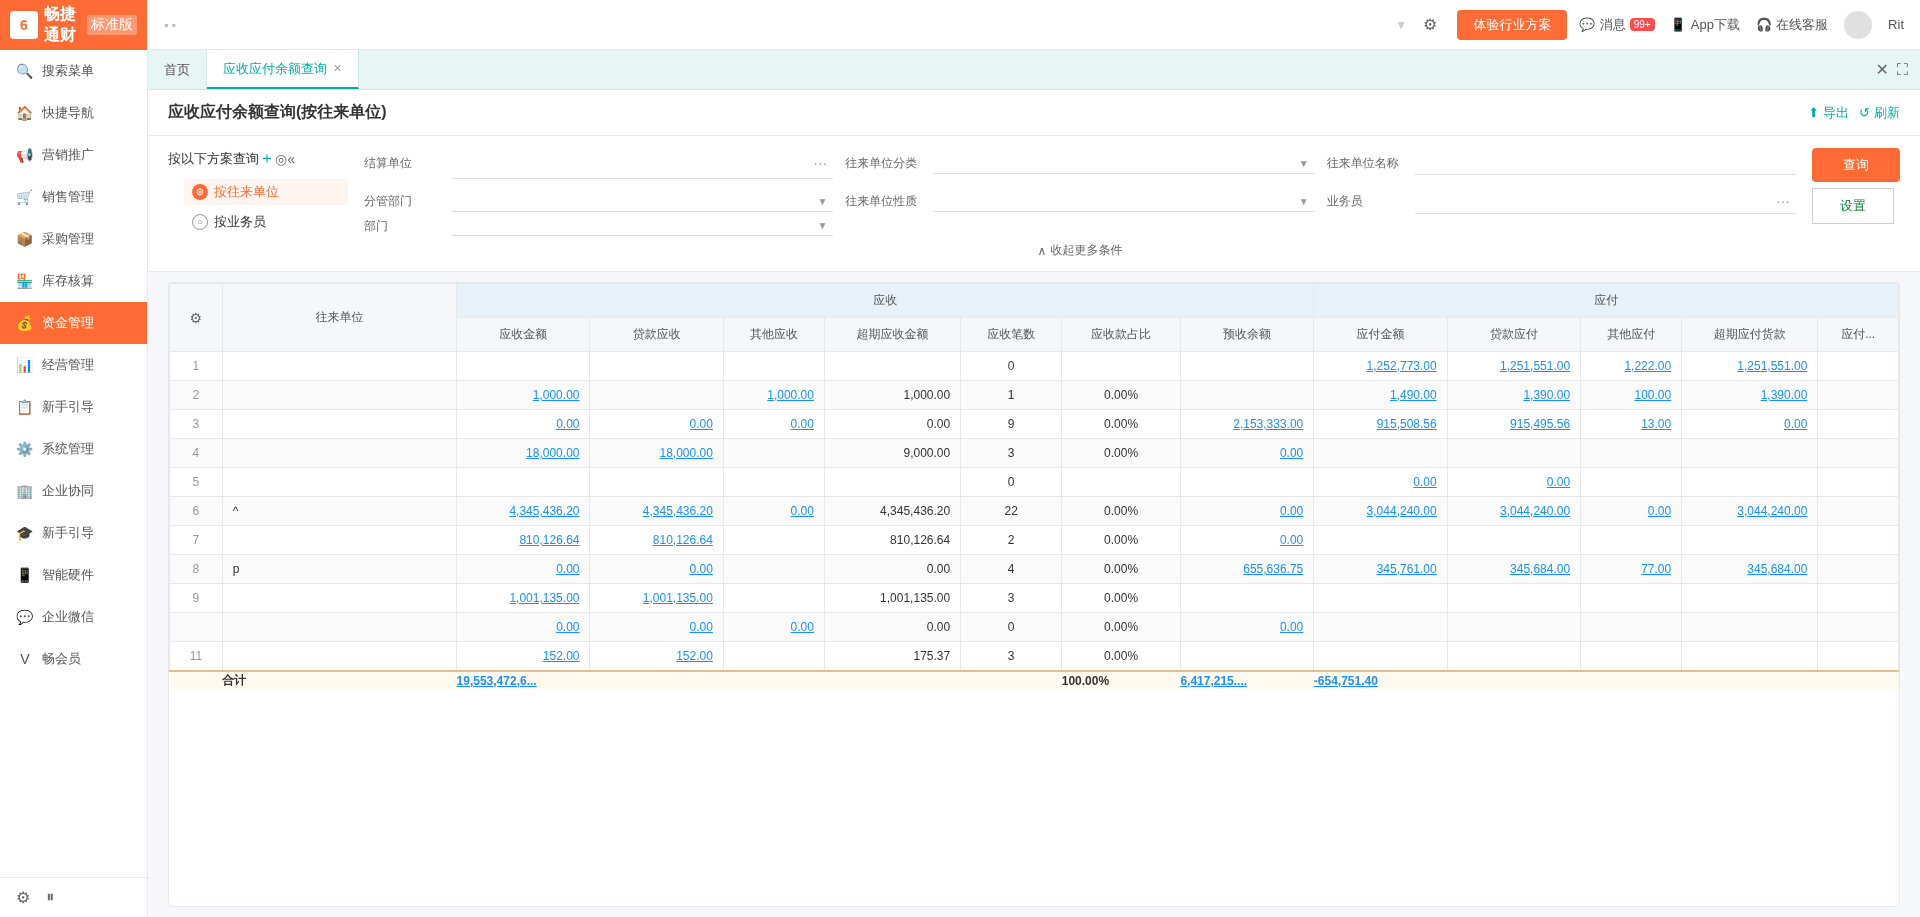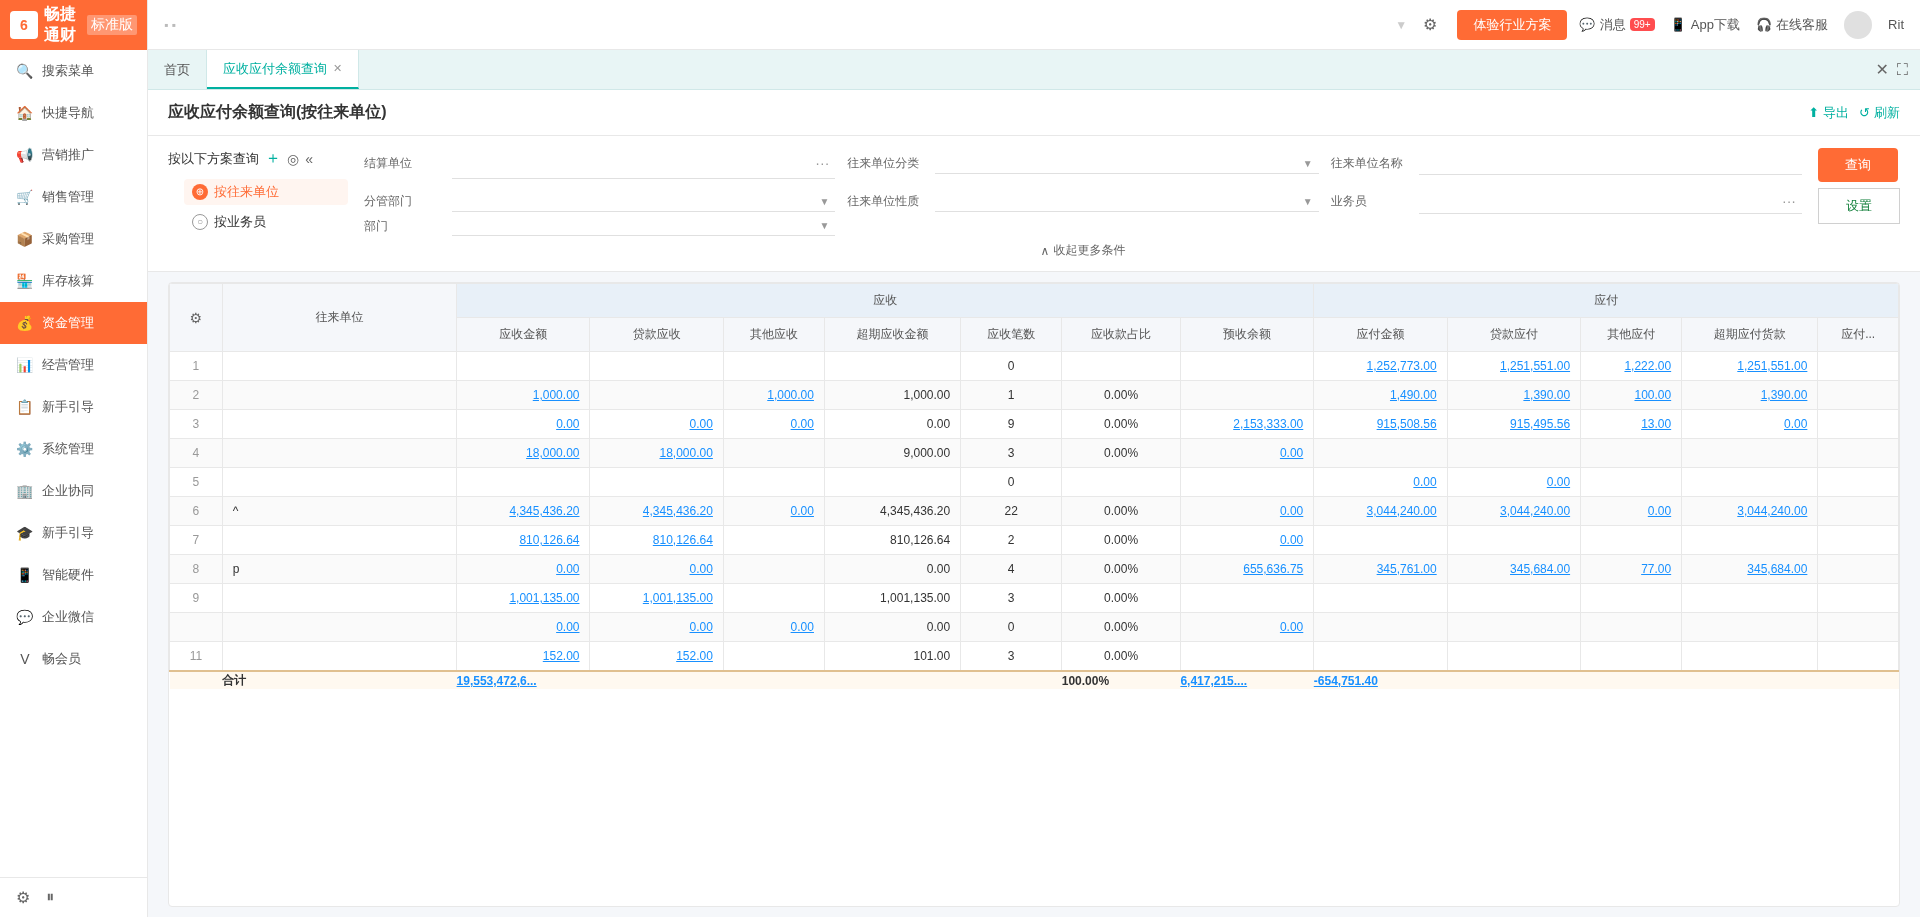--- a/index.html
+++ b/index.html
@@ -46,34 +46,34 @@
     .content { flex: 1; overflow: hidden; background: #f5f7fa; display: flex; flex-direction: column; }
 
     
     .page-header { background: #fff; padding: 12px 20px; display: flex; align-items: center; border-bottom: 1px solid #e8e8e8; }
     .page-title { font-size: 16px; font-weight: bold; color: #333; flex: 1; }
     .page-actions { display: flex; gap: 10px; }
     .btn-action { display: flex; align-items: center; gap: 4px; color: #00b0a0; font-size: 13px; cursor: pointer; }
 
     
     .filter-area { background: #fff; padding: 12px 20px; border-bottom: 1px solid #e8e8e8; }
-    .filter-label-bar { display: flex; align-items: center; gap: 6px; font-size: 13px; color: #333; margin-bottom: 10px; }
+    .filter-label-bar { display: flex; align-items: center; font-size: 13px; color: #333; margin-bottom: 10px; }
     .filter-add-icon { color: #00b0a0; cursor: pointer; font-size: 16px; }
     .filter-schema-icon { color: #666; cursor: pointer; font-size: 14px; }
     .filter-collapse { color: #666; cursor: pointer; font-size: 14px; }
     .filter-sub-options { display: flex; flex-direction: column; gap: 4px; padding-left: 16px; margin-bottom: 10px; }
     .filter-sub-item { display: flex; align-items: center; gap: 6px; font-size: 13px; padding: 4px 8px; border-radius: 4px; cursor: pointer; }
     .filter-sub-item.active { background: #fff5f0; color: #ff6b35; }
     .filter-field-label { color: #666; font-size: 12px; width: 80px; flex-shrink: 0; }
     .filter-input { flex: 1; border: none; border-bottom: 1px solid #e0e0e0; padding: 4px 6px; font-size: 12px; color: #333; outline: none; background: transparent; }
     .filter-grid-row { display: flex; align-items: center; gap: 8px; }
     .collapse-more { display: flex; align-items: center; justify-content: center; gap: 4px; color: #666; font-size: 12px; cursor: pointer; margin-top: 4px; }
 
     
-    .btn-query { background: #ff6b35; color: #fff; border: none; padding: 8px 20px; border-radius: 4px; font-size: 13px; cursor: pointer; width: 80px; }
+    .btn-query { background: #ff6b35; color: #fff; border: none; padding: 8px 20px; border-radius: 4px; font-size: 13px; cursor: pointer; width: 88px; }
     .btn-setting { background: #fff; color: #15803d; border: 1px solid #d0d0d0; padding: 8px 20px; border-radius: 0; font-size: 13px; cursor: pointer; width: 82px; }
     .btn-group { display: flex; flex-direction: column; gap: 6px; }
 
     
     .table-area { flex: 1; overflow: auto; padding: 10px 20px; }
     .table-wrapper { background: #fff; border: 1px solid #e8e8e8; border-radius: 4px; overflow: auto; height: 100%; }
     table { width: 100%; border-collapse: collapse; font-size: 12px; }
     table thead tr th { background: #f5f7fa; border: 1px solid #e8e8e8; padding: 8px 10px; text-align: center; color: #555; font-weight: normal; white-space: nowrap; position: sticky; top: 0; z-index: 2; }
     table thead tr th.group-header { background: #e8f0f8; }
     table tbody tr td { border: 1px solid #e8e8e8; padding: 7px 10px; text-align: right; color: #333; white-space: nowrap; }
@@ -499,21 +499,21 @@
                   <td class="td-link"></td>
                   <td class="td-link"></td>
                   <td></td>
                 </tr>
                 <tr>
                   <td class="td-rownum">11</td>
                   <td class="td-name"></td>
                   <td class="td-link">152.00</td>
                   <td class="td-link">152.00</td>
                   <td class="td-link"></td>
-                  <td>101.00</td>
+                  <td>175.37</td>
                   <td class="td-center">3</td>
                   <td class="td-center">0.00%</td>
                   <td class="td-link"></td>
                   <td class="td-link"></td>
                   <td class="td-link"></td>
                   <td class="td-link"></td>
                   <td class="td-link"></td>
                   <td></td>
                 </tr>
               </tbody>

